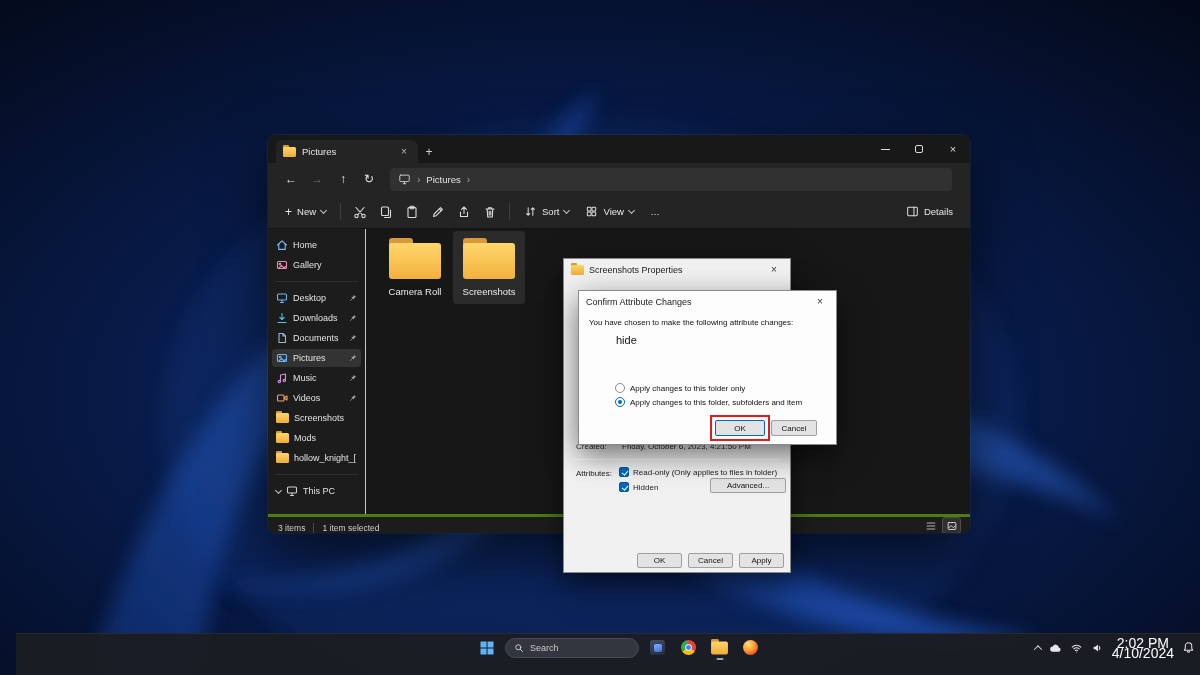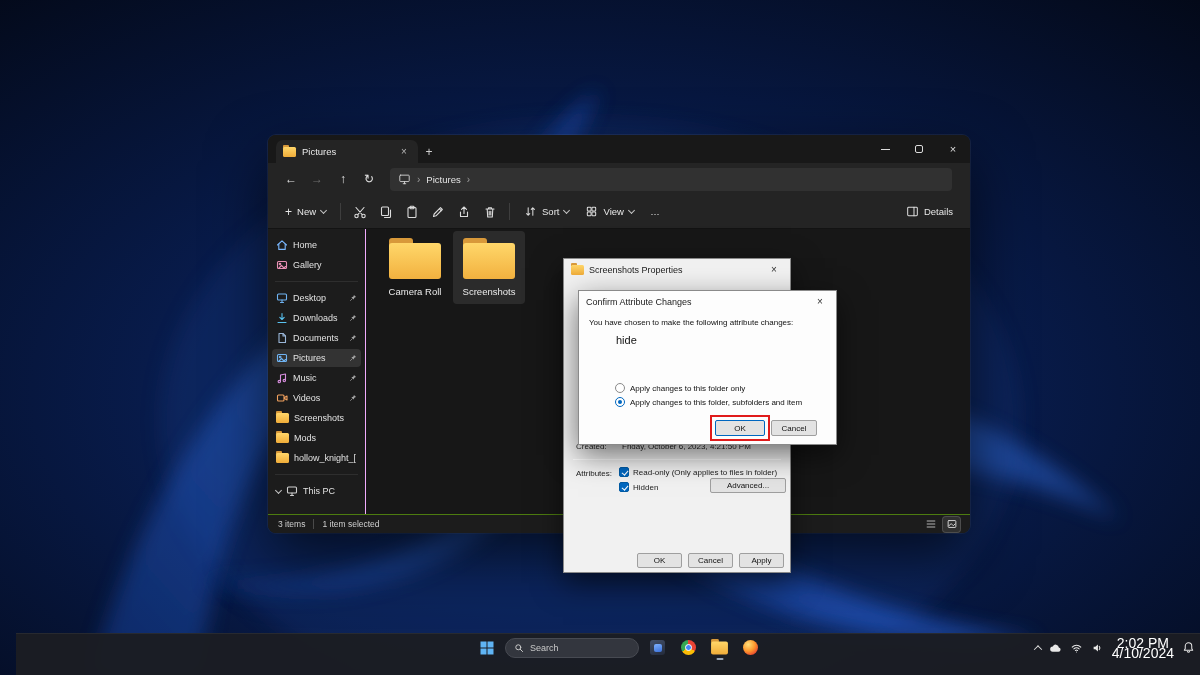--- a/index.html
+++ b/index.html
@@ -52,21 +52,21 @@
   .tile{width:72px;padding:4px 2px 6px;border-radius:4px;display:flex;flex-direction:column;align-items:center}
   .tile.sel{background:rgba(255,255,255,.09)}
   .tile-label{font-size:9.5px;color:#ebebeb;text-align:center;line-height:1.15;margin-top:8px}
   .folder{position:relative;width:52px;height:36px;margin-top:8px}
   .folder .fback{position:absolute;left:0;top:-5px;width:24px;height:10px;background:#d8993a;border-radius:3px 3px 0 0}
   .folder .ffront{position:absolute;inset:0;background:linear-gradient(180deg,#ffd76a,#f2b13f);border-radius:3px}
   .fmini{position:relative;width:13px;height:10px;flex:0 0 auto;display:inline-block}
   .fmini::before{content:"";position:absolute;left:0;top:-2px;width:6px;height:3px;background:#d8993a;border-radius:1px 1px 0 0}
   .fmini::after{content:"";position:absolute;inset:0;background:linear-gradient(180deg,#ffd669,#efac39);border-radius:1.5px}
 
-  .statusbar{height:19px;border-top:1px solid #4d7c0f;background:#1c1c1c;display:flex;align-items:center;padding:0 10px;font-size:8.5px;color:#cfcfcf;gap:8px;flex:0 0 auto}
+  .statusbar{height:19px;border-top:3px solid #4d7c0f;background:#1c1c1c;display:flex;align-items:flex-end;padding:0 10px;font-size:8.5px;color:#cfcfcf;gap:8px;flex:0 0 auto}
   .sb-div{width:1px;height:10px;background:#4a4a4a}
   .sb-right{margin-left:auto;display:flex;align-items:center;gap:4px}
   .sb-ic{width:17px;height:15px;display:flex;align-items:center;justify-content:center;border-radius:3px}
   .sb-ic.on{background:#303030;box-shadow:0 0 0 1px #4d4d4d}
 
   
   .dialog{position:absolute;border:1px solid #8a8a8a;box-shadow:0 10px 28px rgba(0,0,0,.55);color:#141414}
   .props{left:563px;top:258px;width:228px;height:315px;background:#f1f1f1;z-index:20}
   .confirm{left:578px;top:290px;width:259px;height:155px;background:#fdfdfd;z-index:30}
   .dlg-title{height:21px;display:flex;align-items:center;padding:0 7px;gap:5px}

